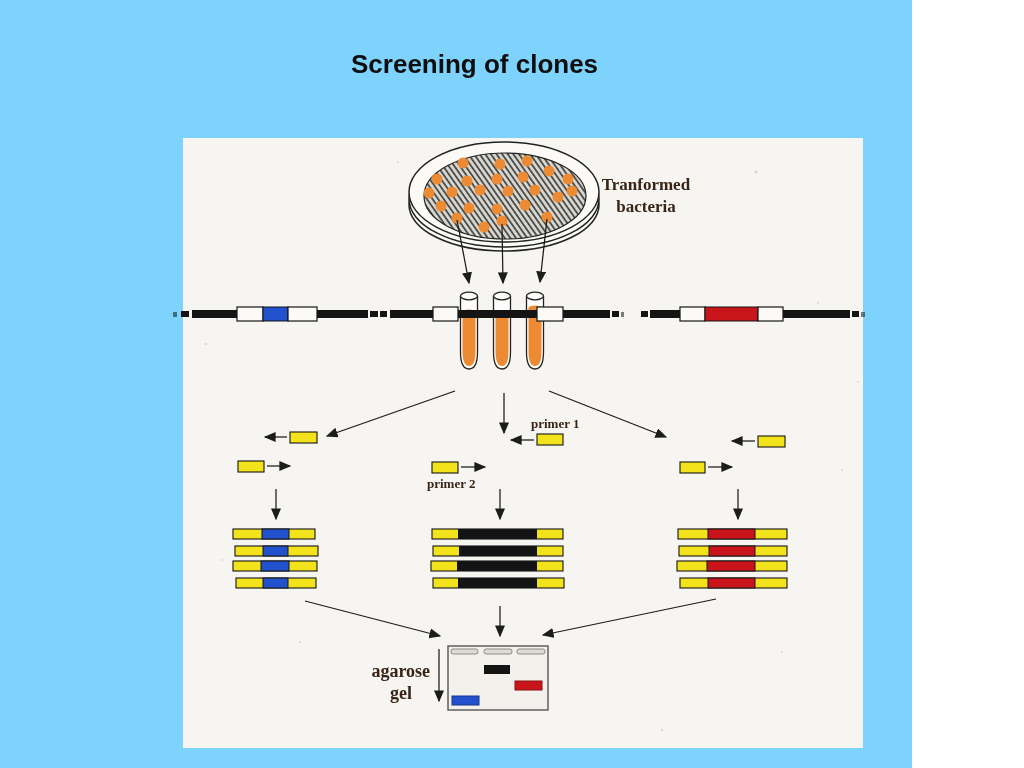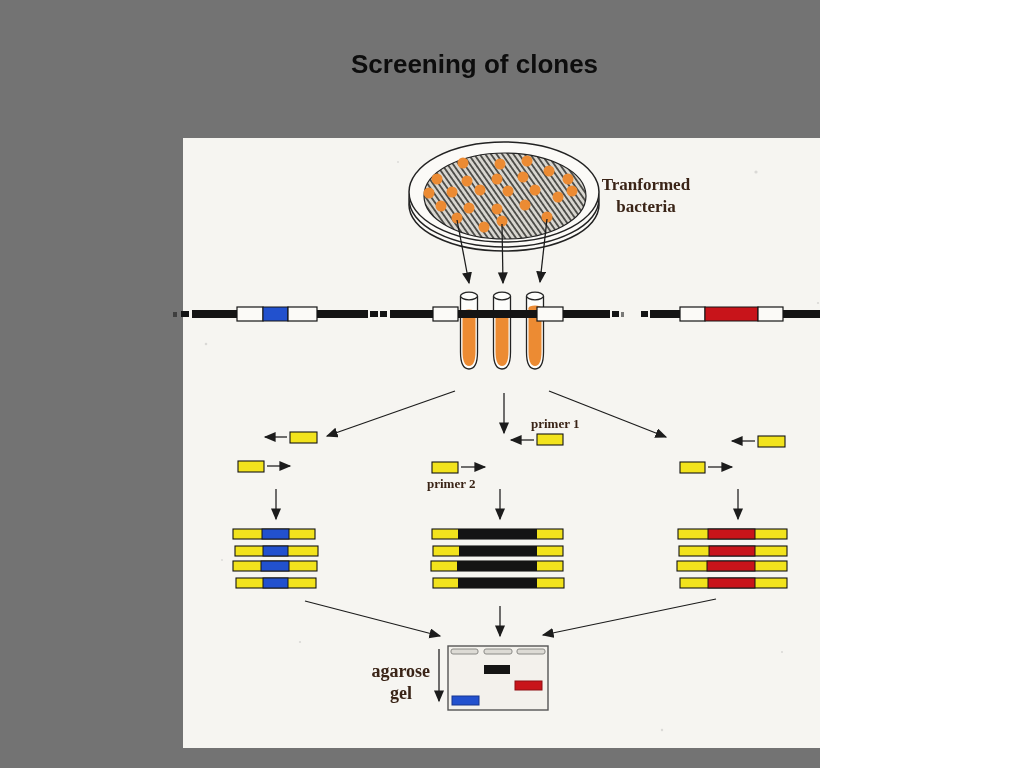--- a/index.html
+++ b/index.html
@@ -1,16 +1,16 @@
 <!DOCTYPE html>
 <html><head>
 <meta charset="utf-8">
 <style>
   html,body{margin:0;padding:0;background:#ffffff;}
-  .slide{position:relative;width:820px;height:768px;background:#737373;overflow:hidden;
+  .slide{position:relative;width:912px;height:768px;background:#7dd3fc;overflow:hidden;
          font-family:"Liberation Sans", sans-serif;}
   .slide-title{position:absolute;left:351px;top:49px;font-size:26px;font-weight:700;
                color:#0d0d0d;letter-spacing:0px;white-space:nowrap;}
   svg{position:absolute;left:0;top:0;}
   .ink{stroke:#1c1c1c;stroke-width:1.25;fill:none;}
   .serifLabel{font-family:"Liberation Serif","DejaVu Serif",serif;font-weight:700;fill:#3A2417;}
   .yellowBox{fill:#F2E31D;stroke:#141414;stroke-width:1.1;}
   .whiteBox{fill:#FBFAF7;stroke:#141414;stroke-width:1.2;}
   .blueFill{fill:#2251CE;stroke:#141414;stroke-width:1;}
   .redFill{fill:#C8141A;stroke:#141414;stroke-width:1;}

